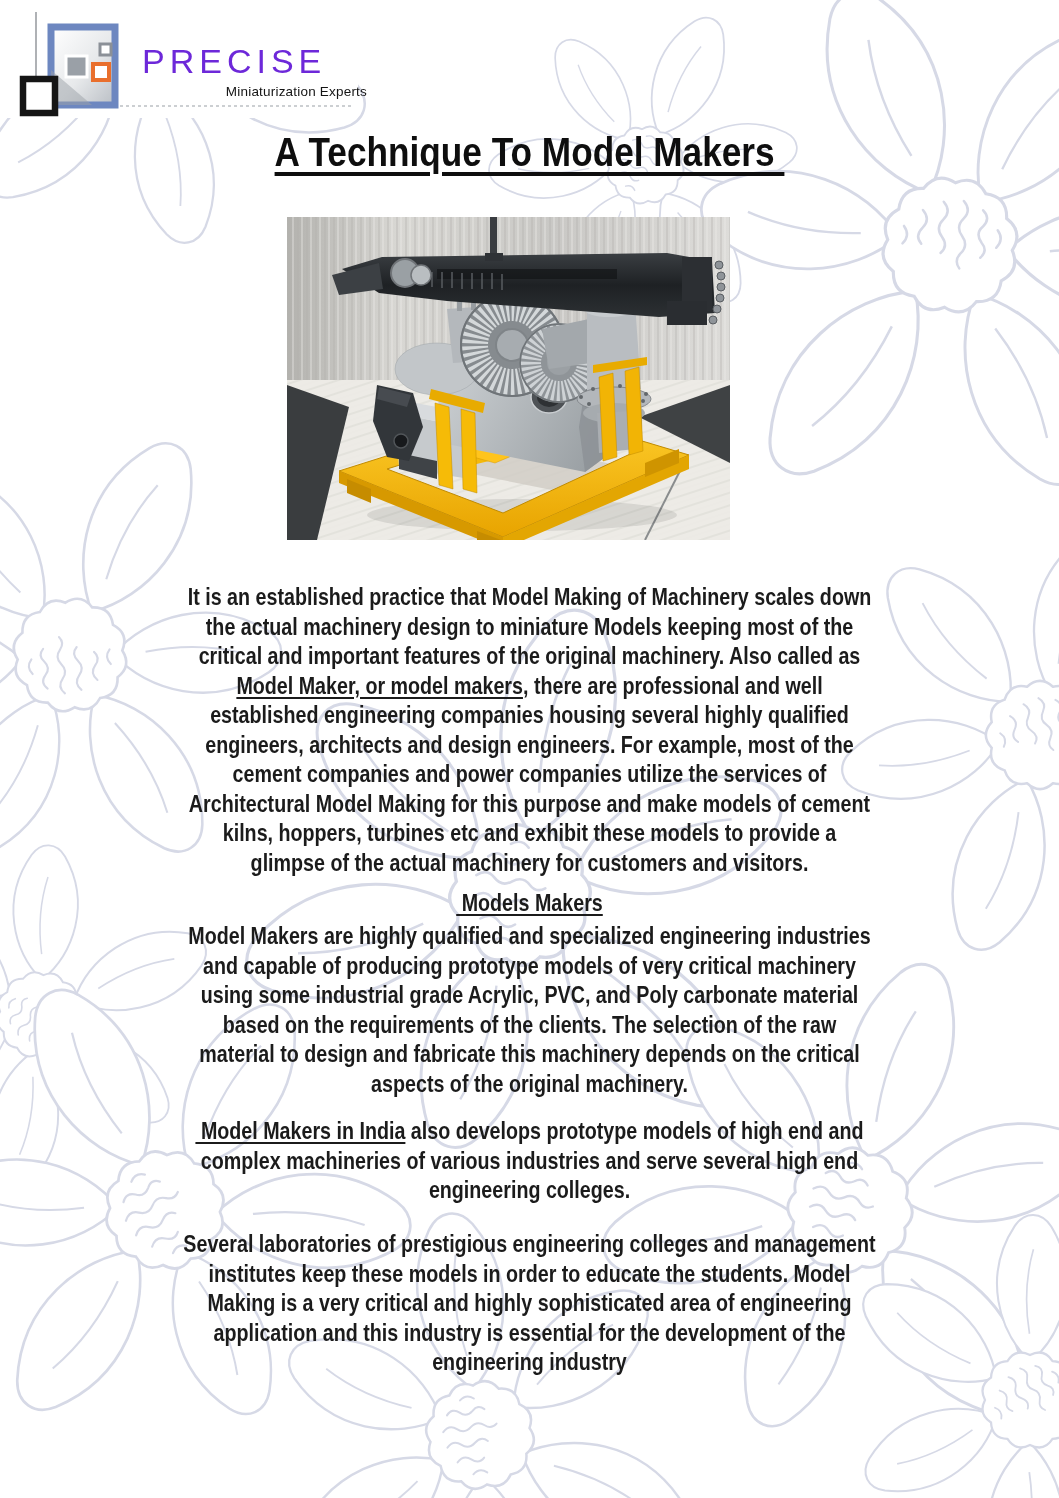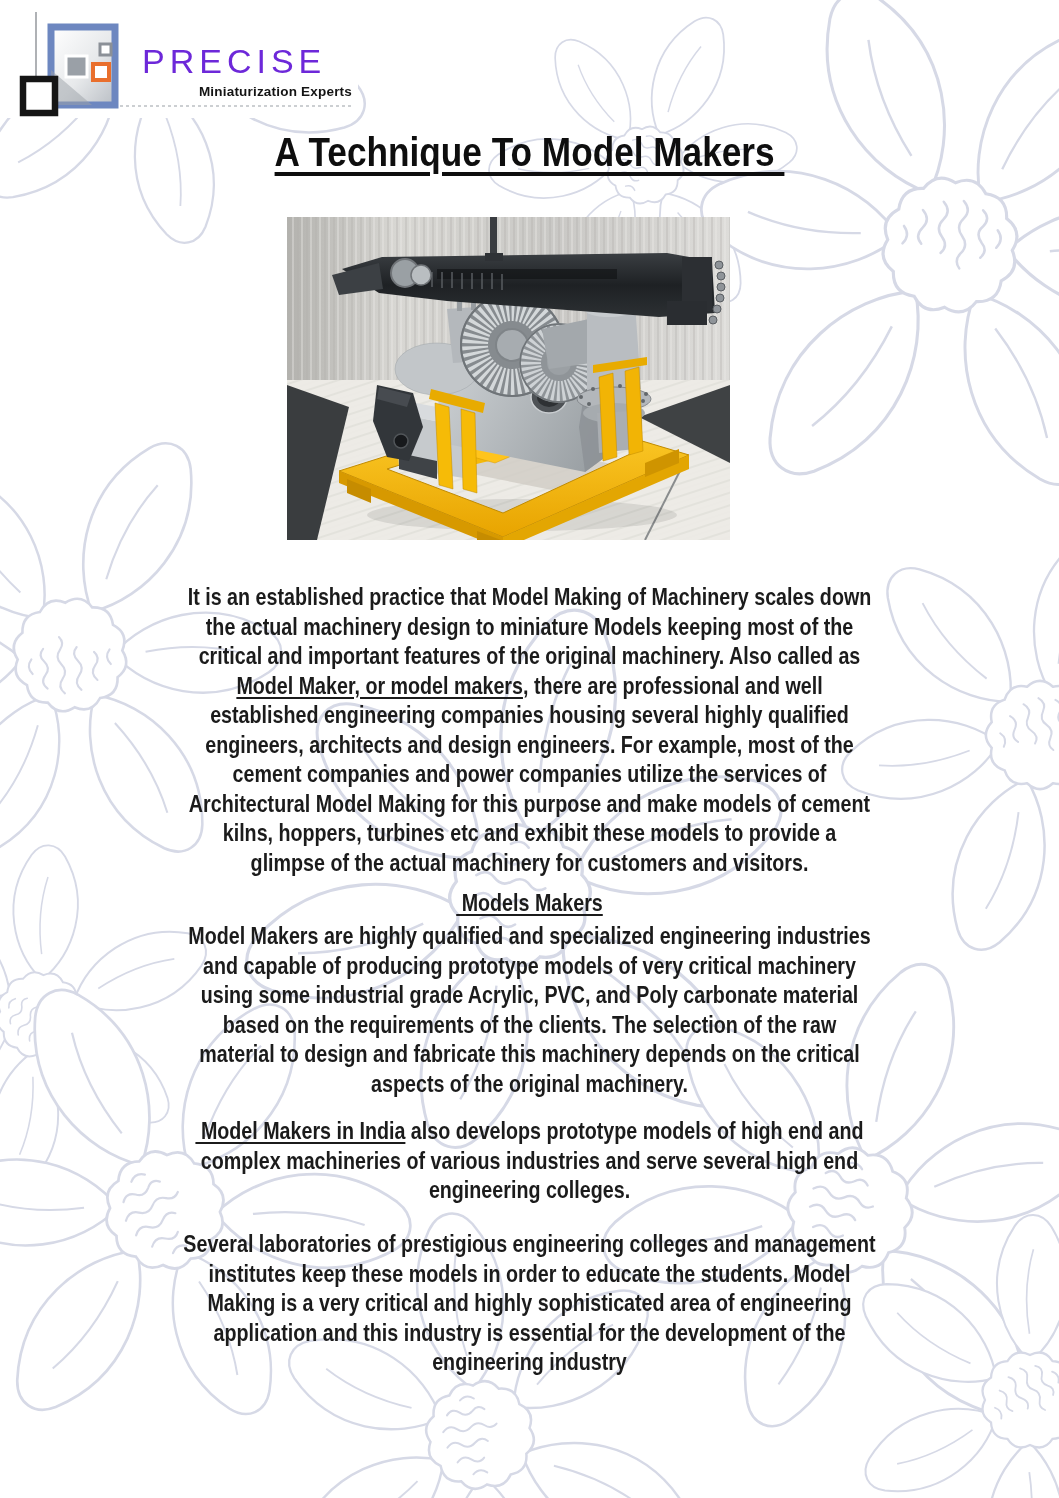--- a/index.html
+++ b/index.html
@@ -10,21 +10,21 @@
   
   .pattern{position:absolute;left:0;top:0;z-index:0;pointer-events:none;}
   .sq{fill:none;stroke:#d6d9e6;stroke-width:2;stroke-linecap:round;}
 
   
   .logo{position:absolute;left:0;top:0;width:358px;height:118px;background:#ffffff;z-index:3;}
   .logo-icon{position:absolute;left:0;top:0;}
   .brand{position:absolute;left:142px;top:44px;font-size:34px;font-weight:normal;
          color:#6d28d9;letter-spacing:5px;line-height:34px;}
   .tagline{position:absolute;left:0;top:84px;width:352px;text-align:right;
-           font-size:13.5px;font-weight:bold;color:#141414;letter-spacing:0.2px;}
+           font-size:13.5px;font-weight:normal;color:#141414;letter-spacing:0.2px;padding-left:15px;}
 
   
   .title{position:absolute;left:0;top:130px;width:1059px;margin:0;text-align:center;
          font-size:40px;font-weight:bold;color:#0e0e0e;z-index:2;
          transform:scaleX(0.88);transform-origin:50% 0;}
   .tul{text-decoration:underline;text-decoration-thickness:3.5px;text-underline-offset:6px;}
   .tul2{text-decoration:underline;text-decoration-thickness:2px;text-underline-offset:3px;}
 
   
   .photo{position:absolute;left:287px;top:217px;z-index:2;}

